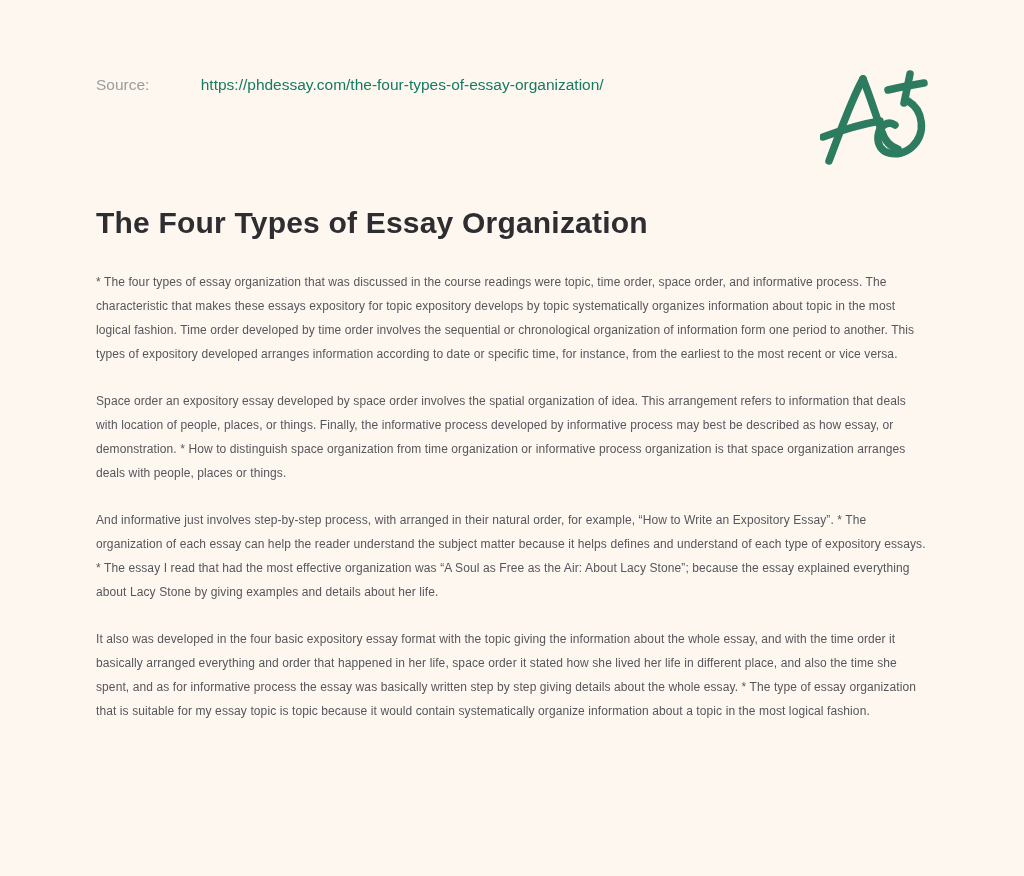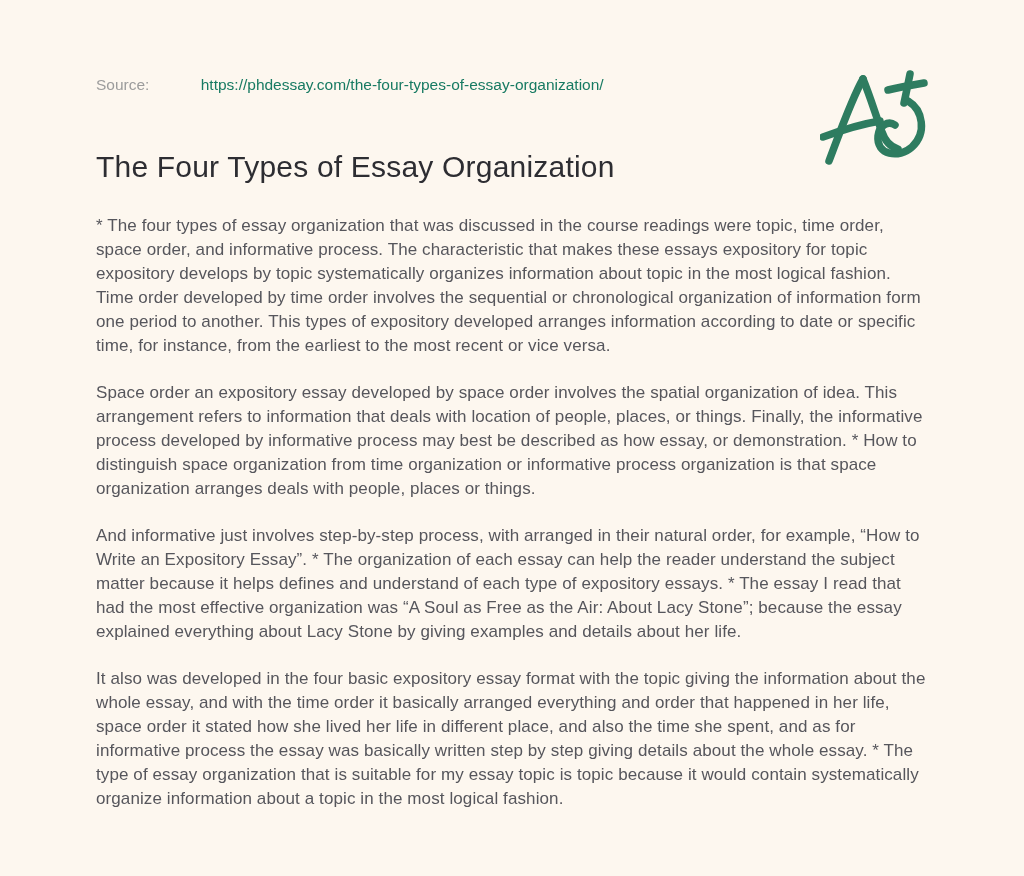--- a/index.html
+++ b/index.html
@@ -49,27 +49,27 @@
     right: -4px;
     width: 112px;
     height: 98px;
   }
   .logo svg {
     width: 100%;
     height: 100%;
   }
   .title {
     font-size: 30px;
-    font-weight: normal;
+    font-weight: bold;
     color: #2d2d32;
     letter-spacing: 0.2px;
-    margin: 56px 0 30px 0;
+    margin: 112px 0 30px 0;
   }
   .essay-body p {
-    font-size: 17px;
+    font-size: 12px;
     line-height: 24px;
     letter-spacing: 0.1px;
     margin: 0 0 23px 0;
     color: #56565c;
   }
 </style>
 </head>
 <body>
 
 <div class="page">

